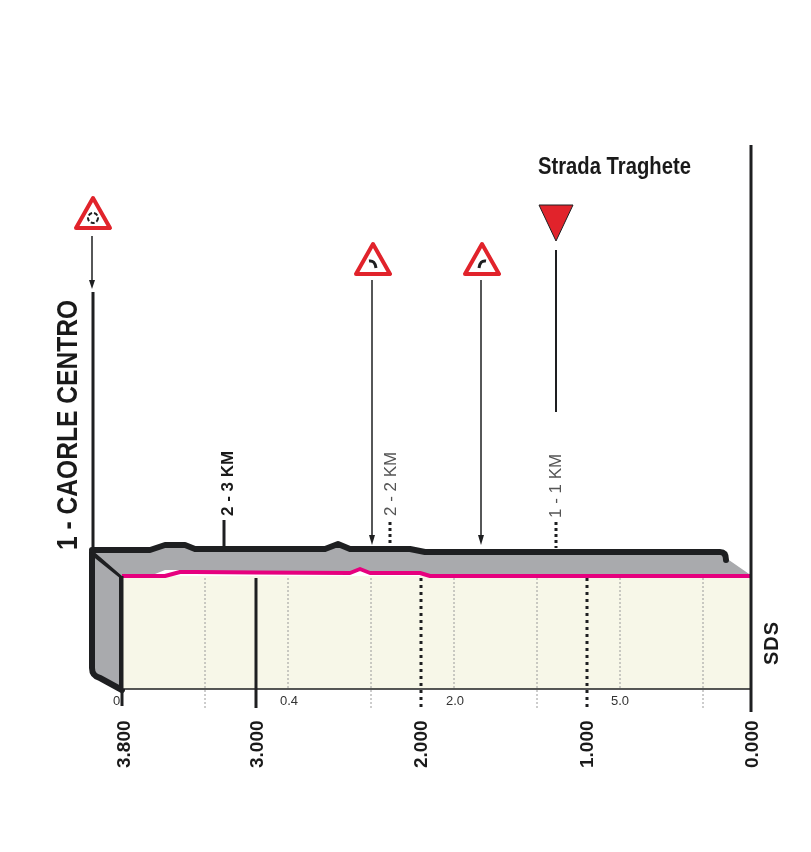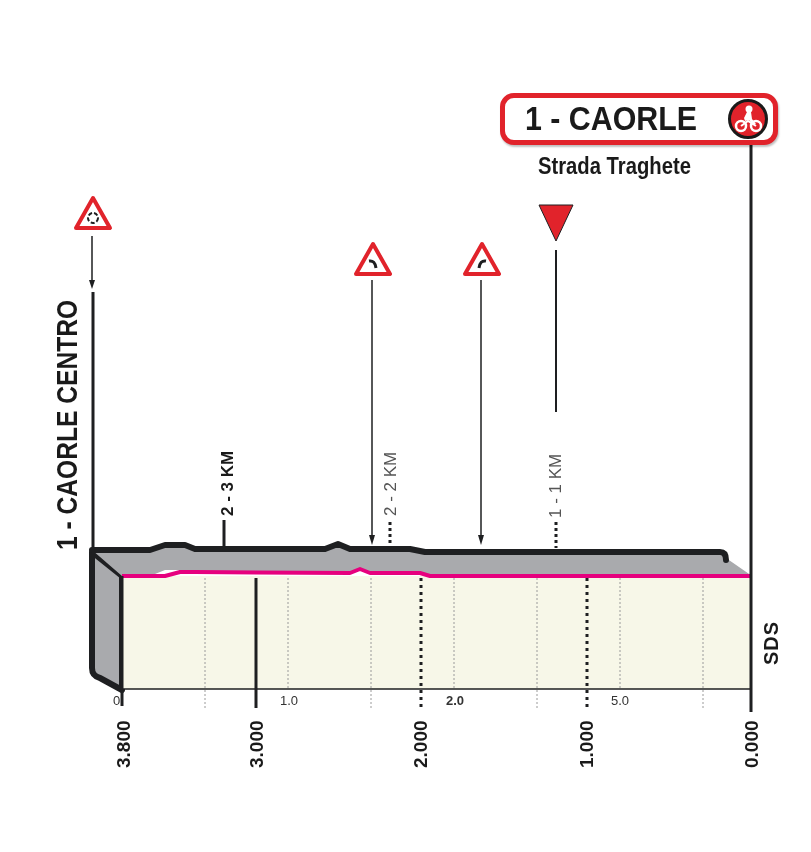--- a/index.html
+++ b/index.html
@@ -103,43 +103,31 @@
 
   <svg class="abs" style="left:462px;top:241px" width="40" height="36">
     <path d="M20,3 L37,33 L3,33 Z" fill="#ffffff" stroke="#e1232b" stroke-width="4" stroke-linejoin="round"></path>
     <path d="M24,20 Q18,19 17,27" fill="none" stroke="#1e1f21" stroke-width="3"></path>
   </svg>
 
   <svg class="abs" style="left:537px;top:203px" width="38" height="40">
     <path d="M2,2 L36,2 L19,38 Z" fill="#e1232b" stroke="#1e1f21" stroke-width="1"></path>
   </svg>
 
-  <div class="finish-box">
-    <span class="finish-title">1 - CAORLE</span>
-    <div class="finish-icon">
-      <svg width="34" height="34" viewBox="0 0 34 34" style="position:absolute;left:0;top:0">
-        <circle cx="18" cy="7" r="3.5" fill="#ffffff"></circle>
-        <path d="M16,10 L20,10 L21,17 L25,22 L22,23 L18,18 L14,19 L13,16 Z" fill="#ffffff"></path>
-        <circle cx="10" cy="24" r="5" fill="none" stroke="#ffffff" stroke-width="2.5"></circle>
-        <circle cx="25" cy="24" r="5" fill="none" stroke="#ffffff" stroke-width="2.5"></circle>
-        <path d="M10,24 L17,19 L25,24" fill="none" stroke="#ffffff" stroke-width="2"></path>
-      </svg>
-    </div>
-  </div>
   <span class="finish-sub">Strada Traghete</span>
 
   <span class="vlabel start-label" style="left:50px;top:550px;transform:rotate(-90deg) scaleX(0.82);">1 - CAORLE CENTRO</span>
 
   <span class="vlabel km-label-bold" style="left:218px;top:516px;">2 - 3 KM</span>
   <span class="vlabel km-label-light" style="left:381px;top:516px;">2 - 2 KM</span>
   <span class="vlabel km-label-light" style="left:546px;top:518px;">1 - 1 KM</span>
 
   <span class="abs axis-label" style="left:113px;top:693px;">0</span>
-  <span class="abs axis-label" style="left:280px;top:693px;">1.0</span>
-  <span class="abs axis-label" style="left:446px;top:693px;font-weight:bold;">2.0</span>
+  <span class="abs axis-label" style="left:280px;top:693px;">0.4</span>
+  <span class="abs axis-label" style="left:446px;top:693px;">2.0</span>
   <span class="abs axis-label" style="left:611px;top:693px;">5.0</span>
 
   <span class="vlabel dist-label" style="left:113px;top:768px;">3.800</span>
   <span class="vlabel dist-label" style="left:246px;top:768px;">3.000</span>
   <span class="vlabel dist-label" style="left:410px;top:768px;">2.000</span>
   <span class="vlabel dist-label" style="left:576px;top:768px;">1.000</span>
   <span class="vlabel dist-label" style="left:741px;top:768px;">0.000</span>
 
   <span class="vlabel sds" style="left:760px;top:665px;">SDS</span>
 </div>

